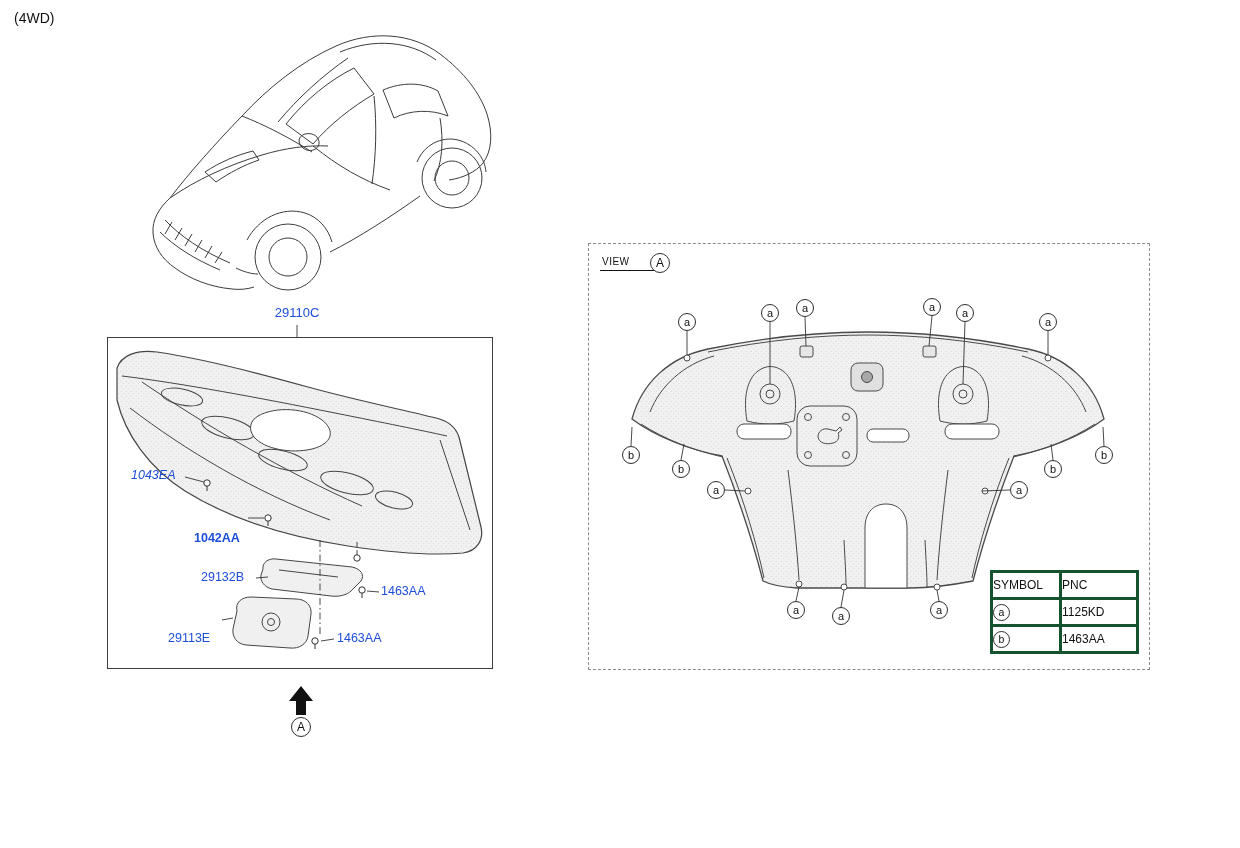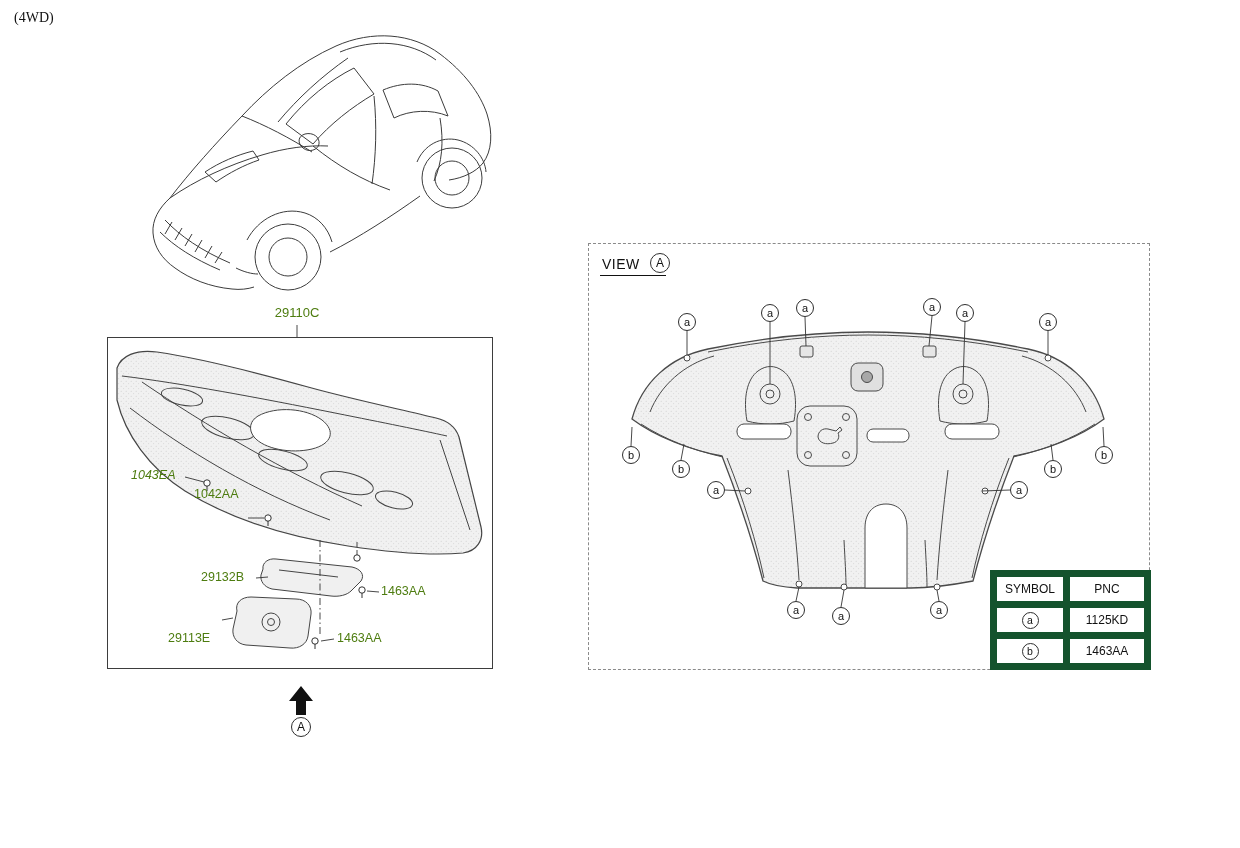--- a/index.html
+++ b/index.html
@@ -1,37 +1,37 @@
 <!DOCTYPE html>
 <html><head>
 <meta charset="utf-8">
 <style>
   html,body{margin:0;padding:0;background:#fff;}
   .canvas{
     position:relative;width:1240px;height:848px;background:#ffffff;
     font-family:"Liberation Sans",sans-serif;color:#111;overflow:hidden;
   }
   .art{position:absolute;left:0;top:0;}
-  .lbl{position:absolute;font-size:12.5px;color:#4d7c0f;white-space:nowrap;line-height:1;}
-  .drive{position:absolute;left:14px;top:10px;font-size:14px;font-family:Liberation Serif, serif;}
+  .lbl{position:absolute;font-size:12.5px;color:#1d4ed8;white-space:nowrap;line-height:1;}
+  .drive{position:absolute;left:14px;top:10px;font-size:14px;}
   .pn-top{position:absolute;left:297px;top:306px;transform:translateX(-50%);font-size:13px;}
   .parts-box{position:absolute;left:107px;top:337px;width:384px;height:330px;border:1.3px solid #3d3d3d;}
   .view-box{position:absolute;left:588px;top:243px;width:560px;height:425px;border:1px dashed #8a8a8a;}
   .callout{
     position:absolute;width:18px;height:18px;border:1px solid #2e2e2e;border-radius:50%;
     background:#fff;display:flex;align-items:center;justify-content:center;
     font-size:11px;line-height:1;box-sizing:border-box;
   }
   .callout-lg{width:20px;height:20px;font-size:12px;}
-  .view-hdr{position:absolute;left:600px;top:256px;font-size:14px;letter-spacing:.5px;}
+  .view-hdr{position:absolute;left:600px;top:256px;font-size:10px;letter-spacing:.5px;}
   .view-hdr .vtxt{border-bottom:1px solid #111;padding:0 26px 3px 2px;display:inline-block;}
   .view-circle{position:absolute;left:650px;top:253px;}
   .sym-table{position:absolute;left:990px;top:570px;border-collapse:collapse;font-size:12px;}
   .sym-table td,.sym-table th{
-    border:7px solid #14532d;text-align:center;vertical-align:middle;
+    border:3px solid #14532d;text-align:left;vertical-align:middle;
     font-weight:normal;padding:0;height:24px;background:#fff;
   }
   .sym-table .c1{width:66px;}
   .sym-table .c2{width:74px;}
   .tbl-circ{
     display:inline-flex;width:15px;height:15px;border:1px solid #2e2e2e;border-radius:50%;
     align-items:center;justify-content:center;font-size:10.5px;line-height:1;
   }
 </style>
 </head>
@@ -193,21 +193,21 @@
       <path d="M1104 446 L1103 427"></path>
     </g>
   </svg>
 
   <div class="drive">(4WD)</div>
 
   <div class="parts-box"></div>
   <div class="pn-top lbl">29110C</div>
 
   <div class="lbl" style="left:131px;top:469px;font-style:italic;">1043EA</div>
-  <div class="lbl" style="left:194px;top:488px;">1042AA</div>
+  <div class="lbl" style="left:194px;top:532px;font-weight:bold;">1042AA</div>
   <div class="lbl" style="left:201px;top:571px;">29132B</div>
   <div class="lbl" style="left:381px;top:585px;">1463AA</div>
   <div class="lbl" style="left:168px;top:632px;">29113E</div>
   <div class="lbl" style="left:337px;top:632px;">1463AA</div>
 
   <span class="callout callout-lg" style="left:291px;top:717px;">A</span>
 
   <div class="view-box"></div>
   <div class="view-hdr"><span class="vtxt">VIEW</span></div>
   <span class="callout callout-lg view-circle">A</span>

